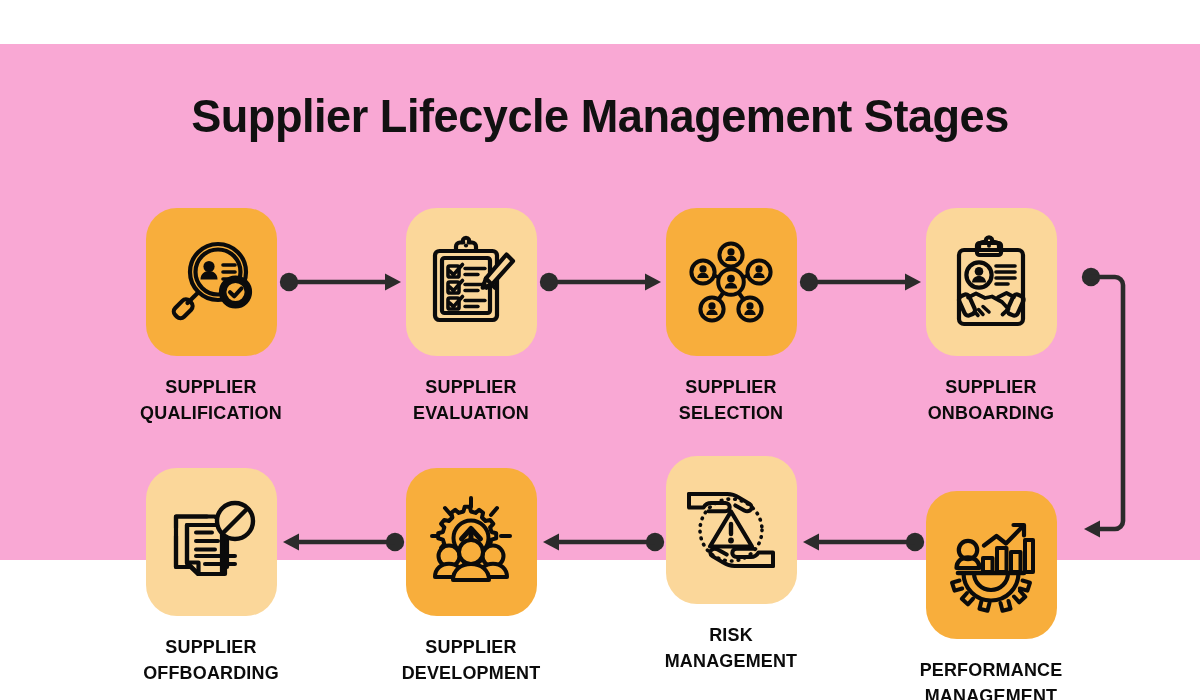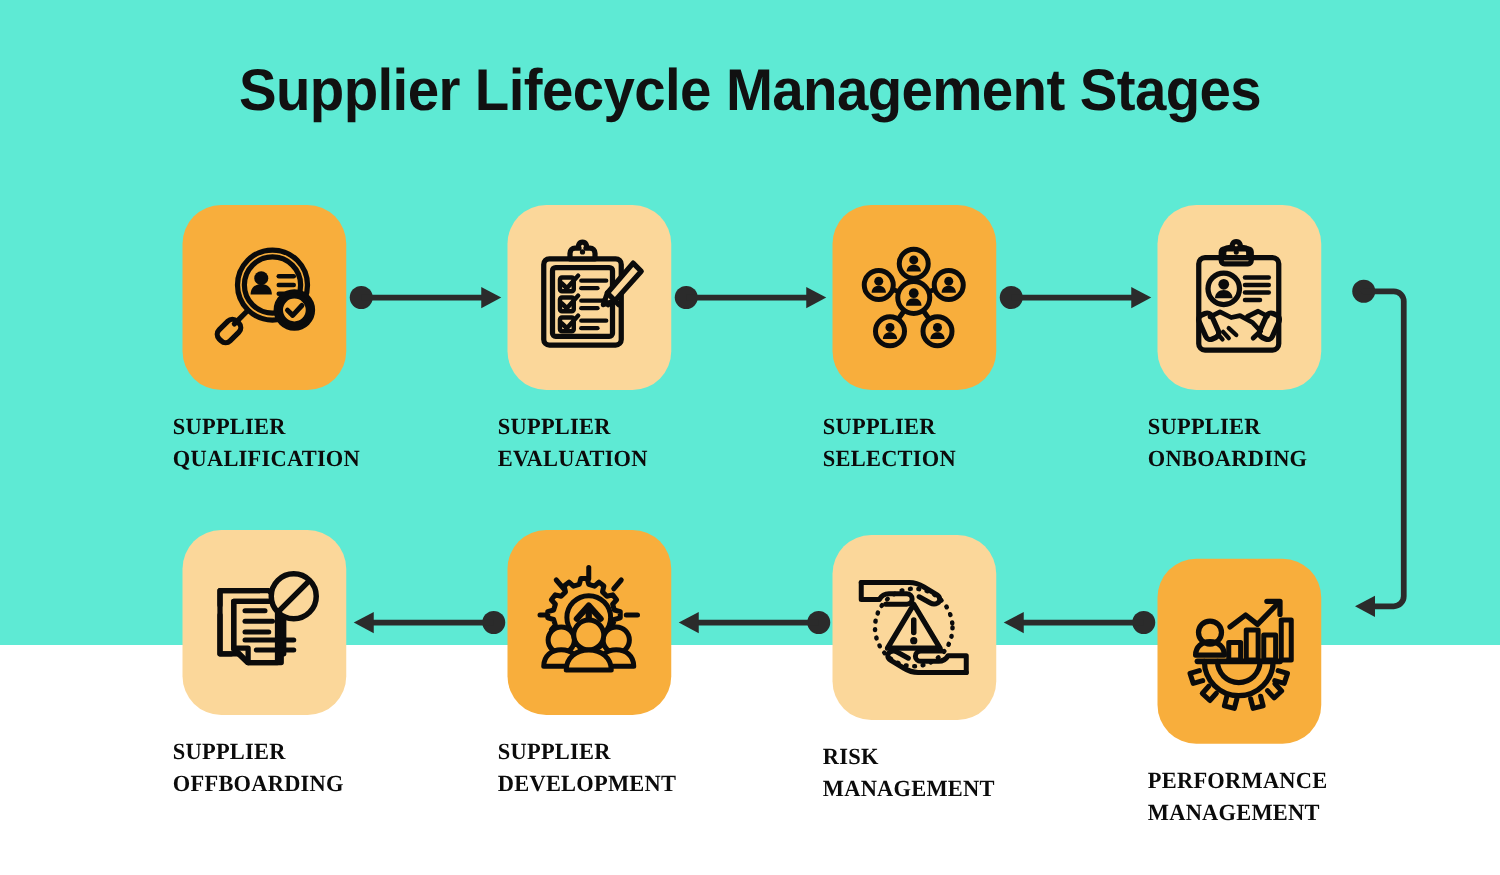--- a/index.html
+++ b/index.html
@@ -12,21 +12,22 @@
     height: 700px;
     font-family: "Liberation Sans", sans-serif;
     overflow: hidden;
     position: relative;
   }
 
   #infographic {
     position: relative;
     width: 1200px;
     height: 516px;
-    background: #5eead4;
+    background: #f9a8d4;
+    margin-top: 44px;
   }
 
   
   .title {
     position: absolute;
     top: 44px;
     left: 0;
     width: 1200px;
     text-align: center;
     font-family: "Liberation Sans", sans-serif;
@@ -35,21 +36,21 @@
     letter-spacing: -0.5px;
     color: #111111;
     transform: scaleX(0.96);
     white-space: nowrap;
   }
 
   
   .stage {
     position: absolute;
     width: 150px;
-    font-family: Liberation Serif, serif;
+    text-align: center;
   }
   .card {
     width: 131px;
     height: 148px;
     margin: 0 auto;
     border-radius: 31px;
     display: flex;
     align-items: center;
     justify-content: center;
   }
@@ -70,21 +71,21 @@
   .label .ln { display: block; white-space: nowrap; }
 
   
   .s1 { left: 136px;  top: 164px; }
   .s2 { left: 396px;  top: 164px; }
   .s3 { left: 656px;  top: 164px; }
   .s4 { left: 916px;  top: 164px; }
   
   .s5 { left: 136px;  top: 424px; }
   .s6 { left: 396px;  top: 424px; }
-  .s7 { left: 656px;  top: 428px; }
+  .s7 { left: 656px;  top: 412px; }
   .s8 { left: 916px;  top: 447px; }
 
   
   .connector {
     position: absolute;
     pointer-events: none;
   }
   .conn-h { width: 130px; height: 30px; }
   .c1 { left: 277px; top: 223px; }
   .c2 { left: 537px; top: 223px; }

